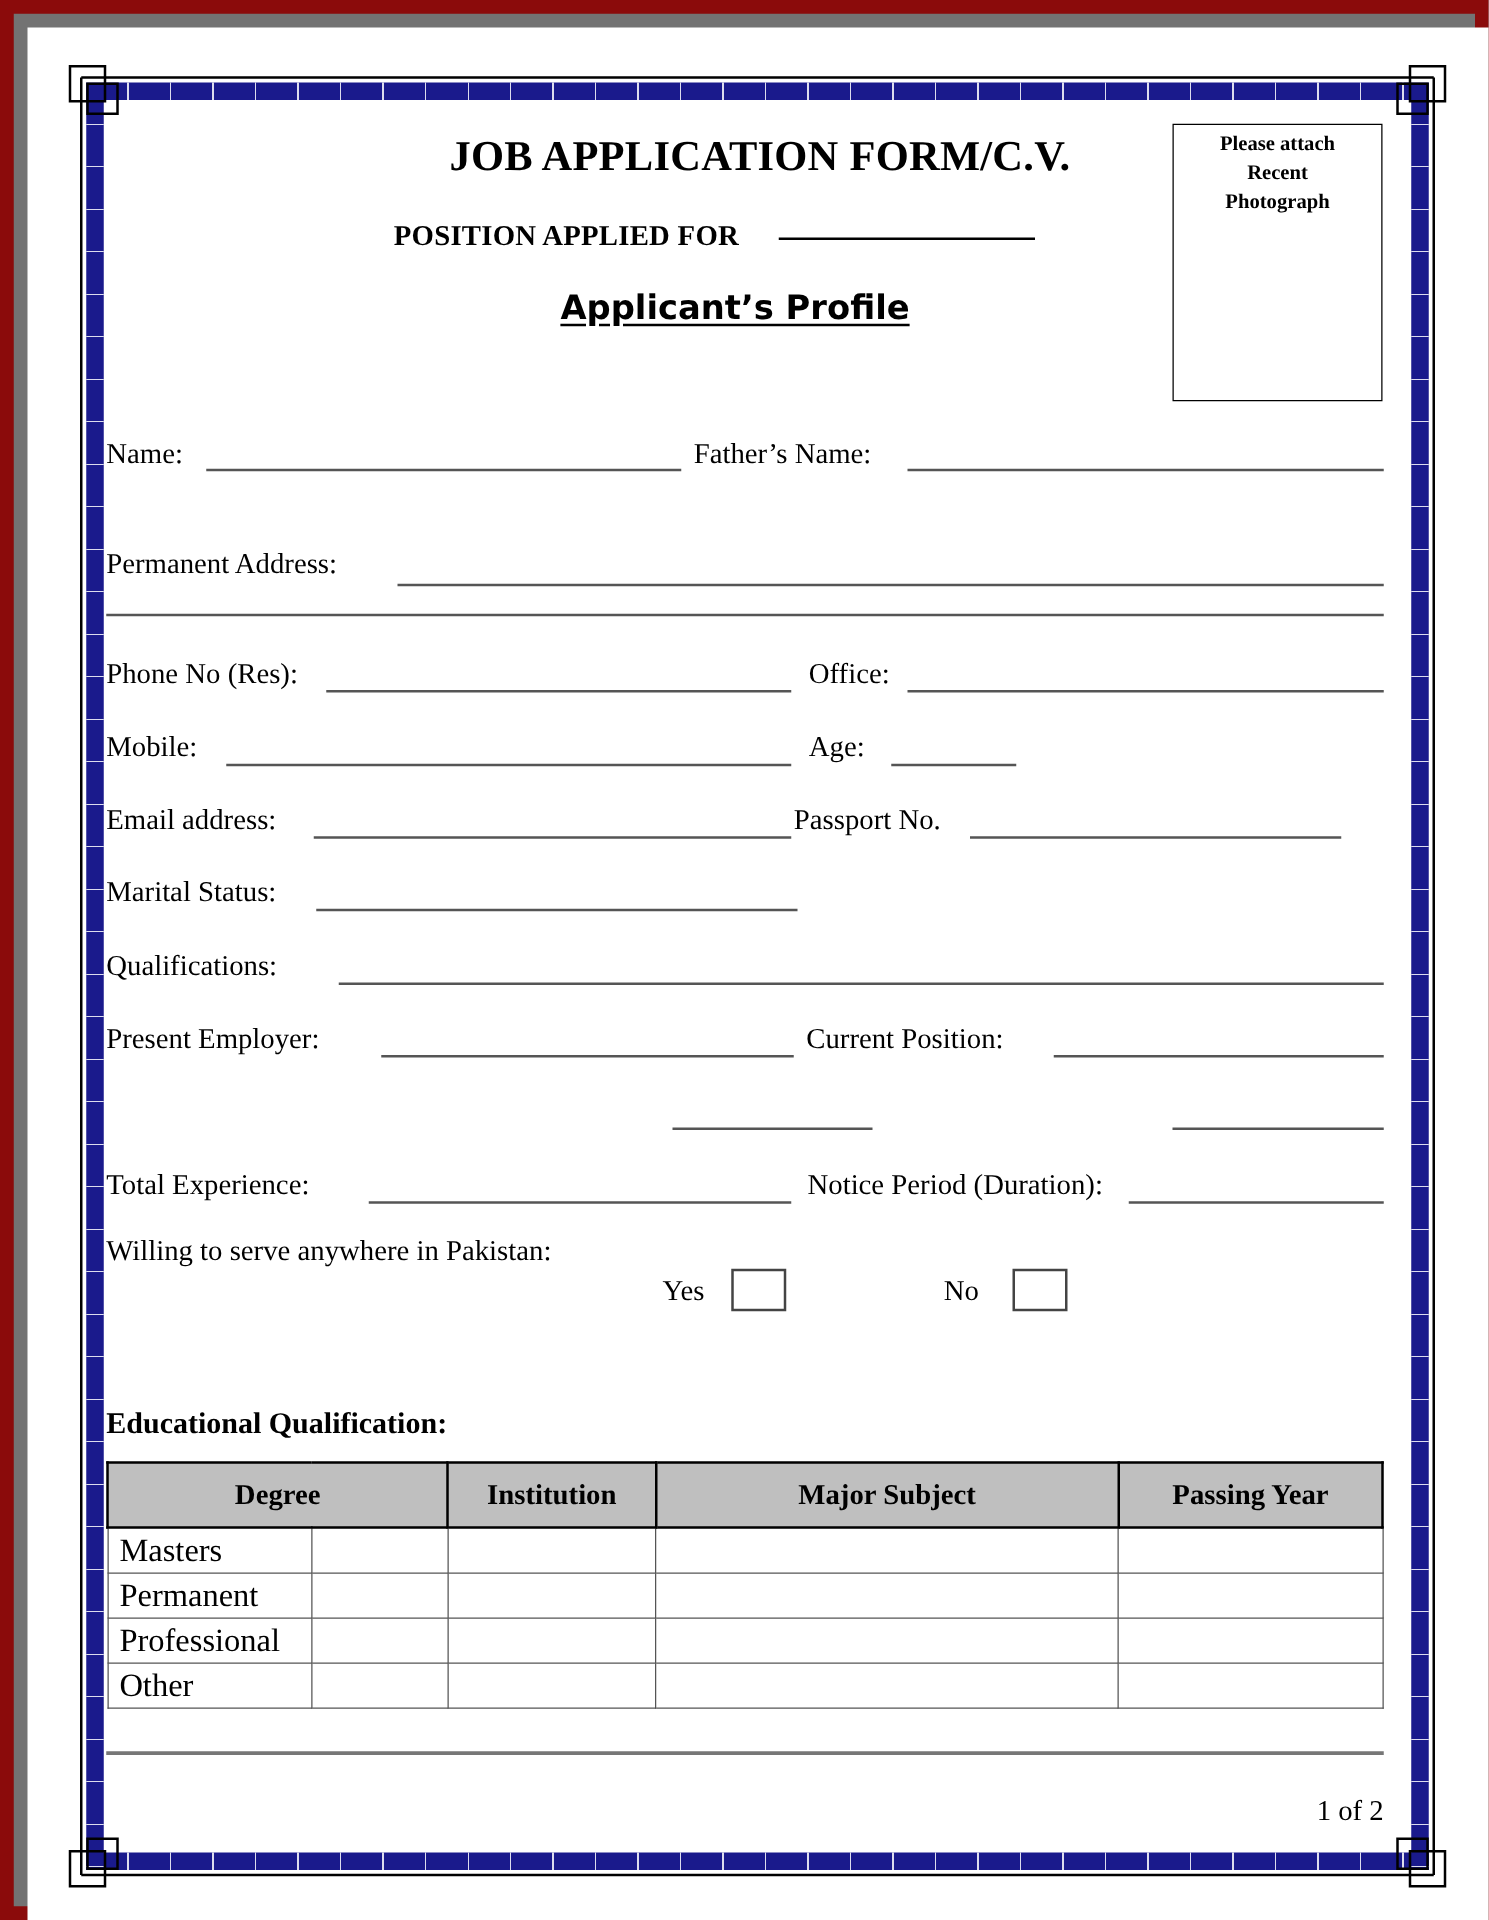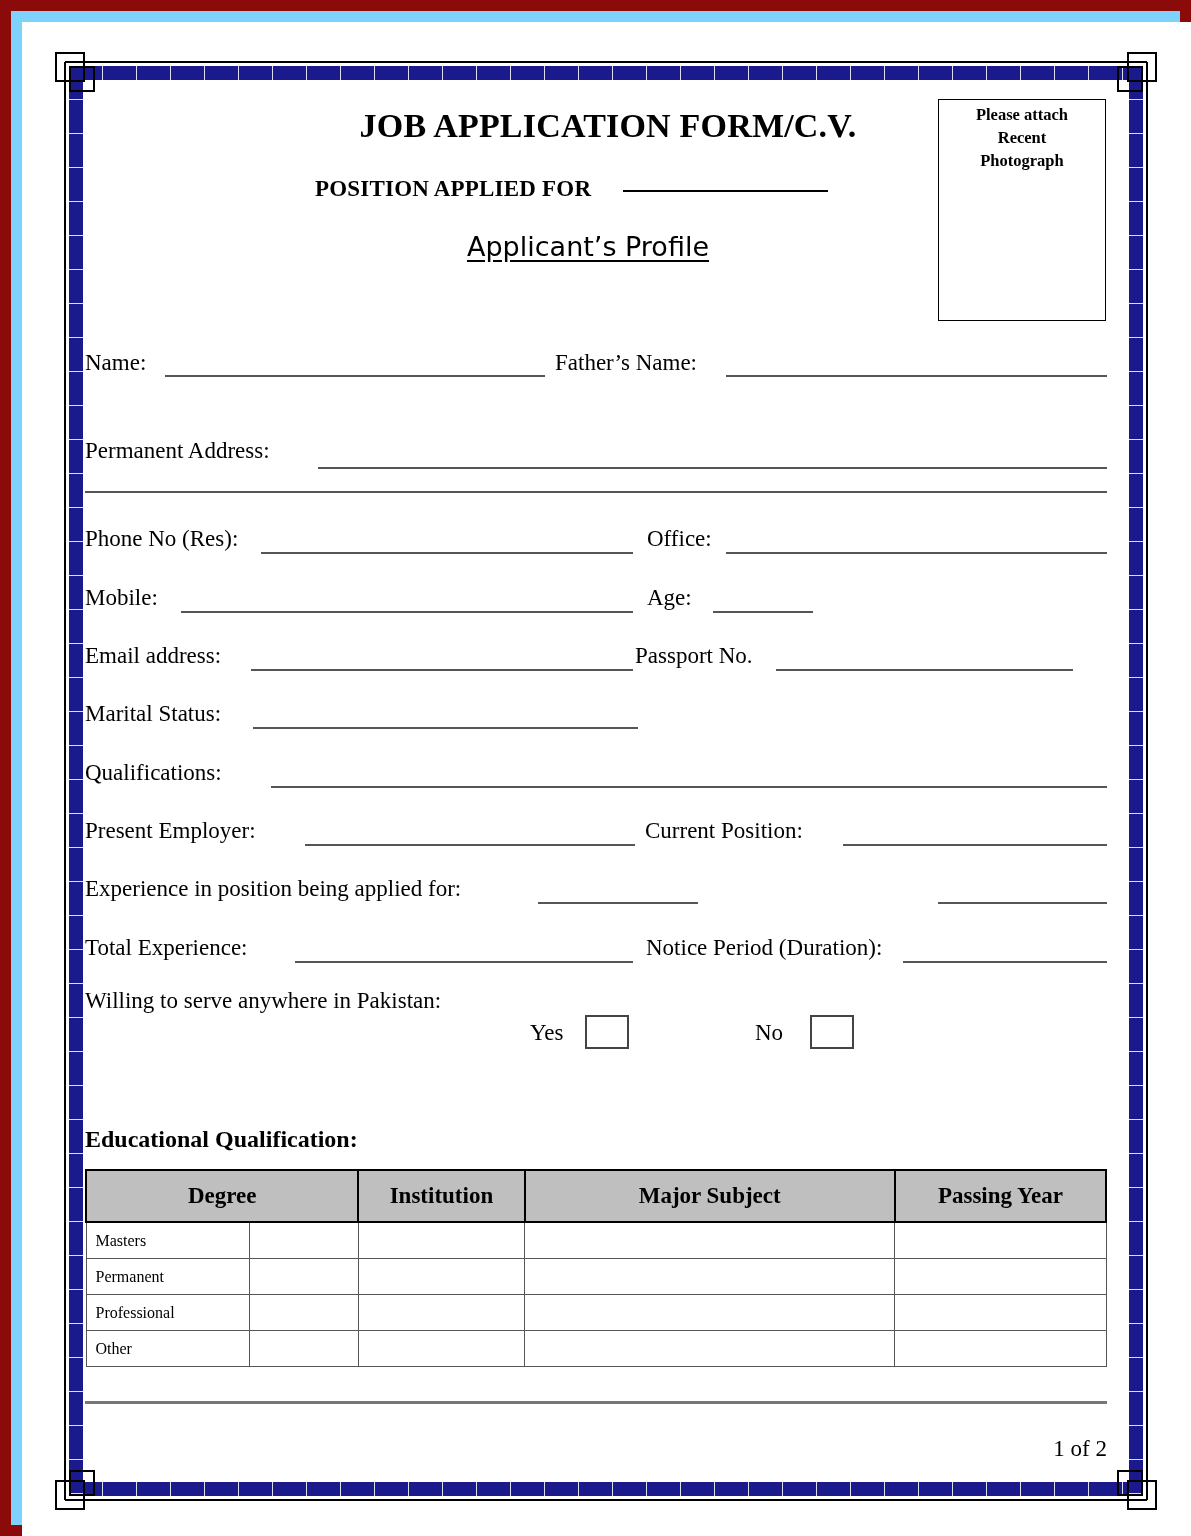--- a/index.html
+++ b/index.html
@@ -16,21 +16,21 @@
     position: relative;
   }
 
   
   .page-outer {
     position: absolute;
     left: 0; top: 0;
     width: 1191px; height: 1536px;
     box-sizing: border-box;
     border: 11px solid #8B0B0B;
-    background: #7dd3fc;
+    background: #737373;
   }
   .page-inner-white {
     position: absolute;
     left: 11px; top: 11px;
     width: 1169px; height: 1514px;
     background: #ffffff;
   }
 
   
   .blue-frame {
@@ -126,21 +126,21 @@
     margin-left: 26px;
     vertical-align: 4px;
   }
   .profile-title {
     position: absolute;
     left: 305px; top: 150px;
     width: 400px;
     text-align: center;
     font-family: "DejaVu Sans", "Liberation Sans", sans-serif;
     font-size: 27px;
-    font-weight: normal;
+    font-weight: bold;
     text-decoration: underline;
     text-underline-offset: 4px;
     white-space: nowrap;
   }
 
   
   .photo-box {
     position: absolute;
     left: 855px; top: 18px;
     width: 168px; height: 222px;
@@ -198,21 +198,21 @@
   table.edu thead th {
     background: #bfbfbf;
     border: 2px solid #000;
     height: 50px;
     font-size: 23px;
     font-weight: bold;
     text-align: center;
   }
   table.edu tbody td.deg {
     padding-left: 9px;
-    font-size: 16px;
+    font-size: 26px;
     text-align: left;
     white-space: nowrap;
   }
 
   .bottom-rule {
     position: absolute;
     left: 2px; top: 1320px;
     width: 1022px;
     border-bottom: 3px solid #777;
     height: 0;
@@ -318,21 +318,20 @@
 
     <div class="frow" style="left:2px; top:680px;">Qualifications:</div>
     <div class="rule" style="left:188px; top:705px; width:836px;"></div>
 
     <div class="frow" style="left:2px; top:738px;">Present Employer:</div>
     <div class="rule" style="left:222px; top:763px; width:330px;"></div>
 
     <div class="frow" style="left:562px; top:738px;">Current Position:</div>
     <div class="rule" style="left:760px; top:763px; width:264px;"></div>
 
-    <div class="frow" style="left:2px; top:796px;">Experience in position being applied for:</div>
     <div class="rule" style="left:455px; top:821px; width:160px;"></div>
     <div class="rule" style="left:855px; top:821px; width:169px;"></div>
 
     <div class="frow" style="left:2px; top:855px;">Total Experience:</div>
     <div class="rule" style="left:212px; top:880px; width:338px;"></div>
 
     <div class="frow" style="left:563px; top:855px;">Notice Period (Duration):</div>
     <div class="rule" style="left:820px; top:880px; width:204px;"></div>
 
     <div class="frow" style="left:2px; top:908px;">Willing to serve anywhere in Pakistan:</div>

